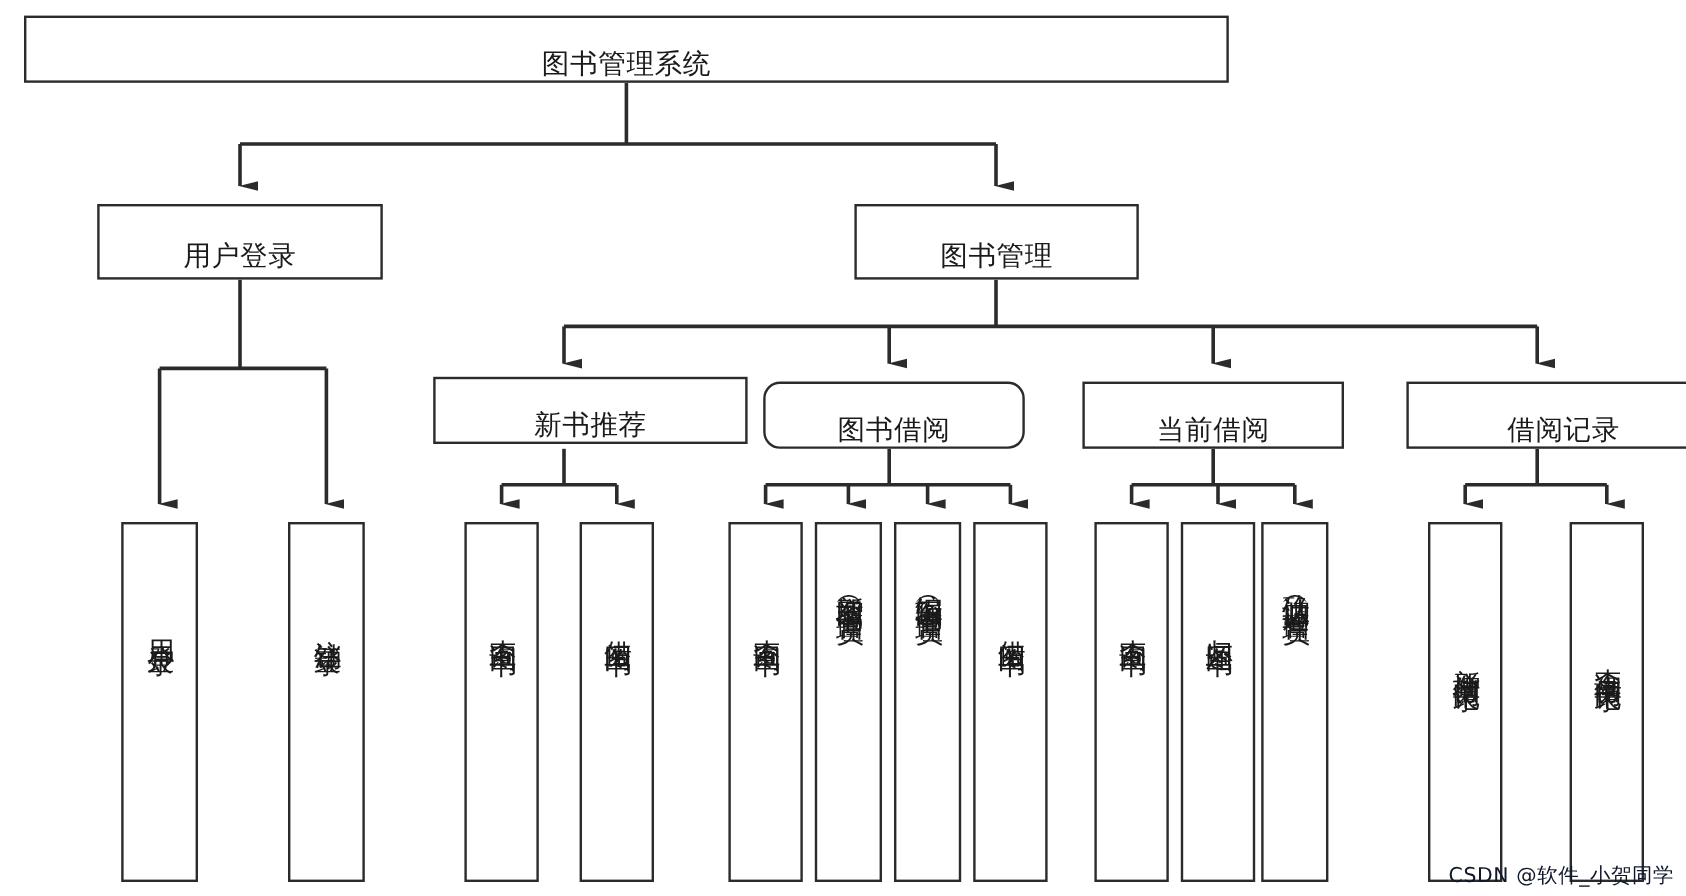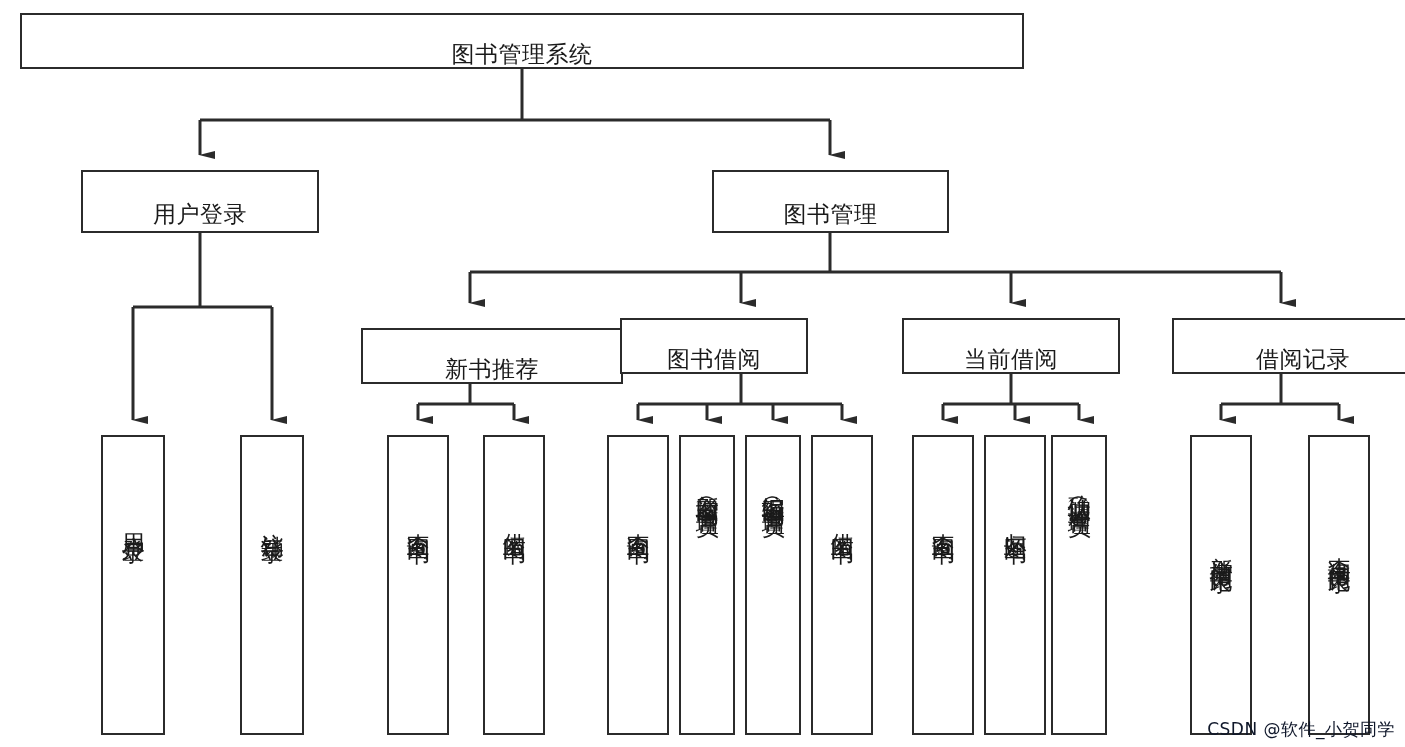--- a/index.html
+++ b/index.html
@@ -129,24 +129,24 @@
     <span class="label">图书管理系统</span>
   </div>
 
   <div class="node" id="n-l2-0" style="left: 81px; top: 170px; width: 238px; height: 63px;">
     <span class="label">用户登录</span>
   </div>
   <div class="node" id="n-l2-1" style="left: 712px; top: 170px; width: 237px; height: 63px; justify-content: center;">
     <span class="label">图书管理</span>
   </div>
 
-  <div class="node" id="n-l3-0" style="left: 361px; top: 328px; width: 262px; height: 56px;">
+  <div class="node" id="n-l3-0" style="left: 361px; top: 314px; width: 262px; height: 56px;">
     <span class="label">新书推荐</span>
   </div>
-  <div class="node" id="n-l3-1" style="left: 620px; top: 318px; width: 188px; height: 56px;">
+  <div class="node" id="n-l3-1" style="left: 636px; top: 318px; width: 218px; height: 56px; border-radius: 14px;">
     <span class="label">图书借阅</span>
   </div>
   <div class="node" id="n-l3-2" style="left: 902px; top: 318px; width: 218px; height: 56px;">
     <span class="label">当前借阅</span>
   </div>
   <div class="node" id="n-l3-3" style="left: 1172px; top: 318px; width: 262px; height: 56px;">
     <span class="label">借阅记录</span>
   </div>
 
   <div class="node leaf center" id="n-lf-0" style="left: 101px; top: 435px; width: 64px; height: 300px;">

